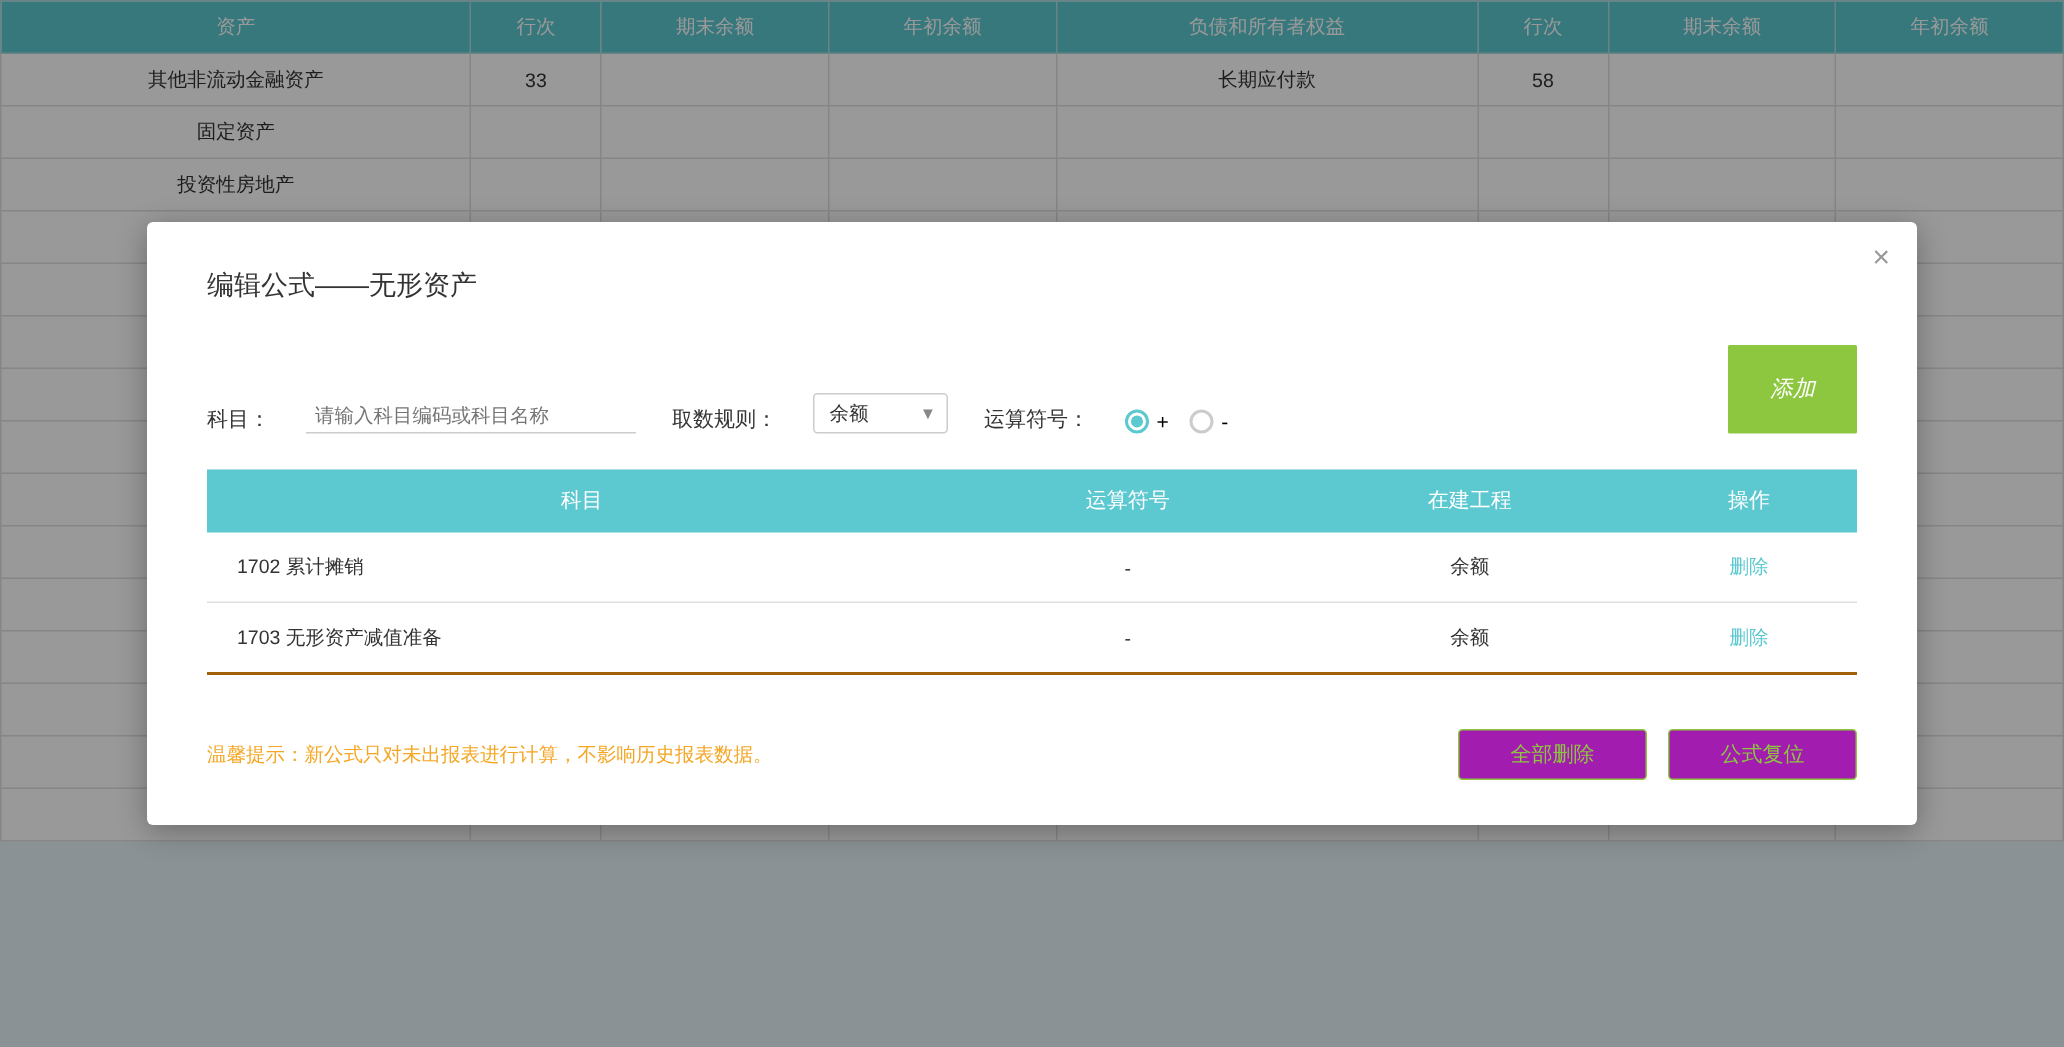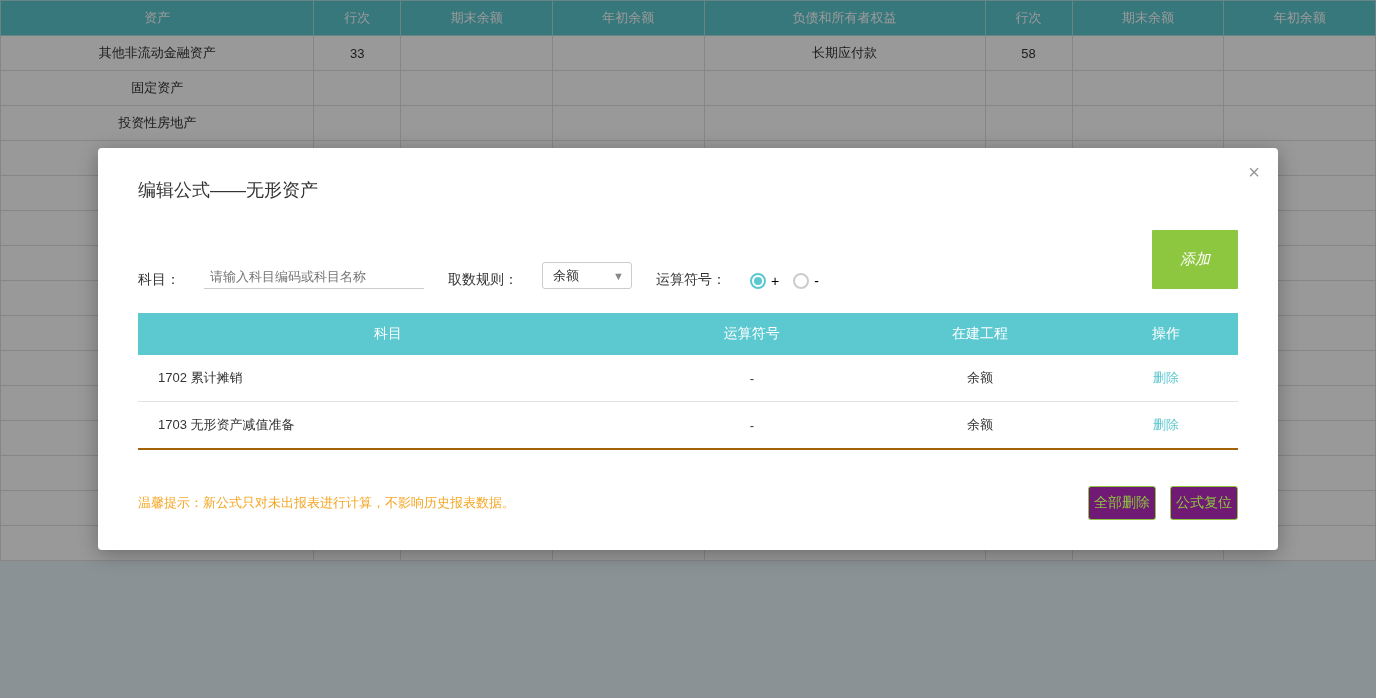--- a/index.html
+++ b/index.html
@@ -254,23 +254,23 @@
     }
 
     .footer-btns {
       display: flex;
       gap: 14px;
     }
 
     .outline-btn {
       border: 1px solid #8dc63f;
       color: #8dc63f;
-      background: #701a75;
+      background: #a21caf;
       border-radius: 3px;
-      padding: 7px 5px;
+      padding: 7px 34px;
       font-size: 14px;
       cursor: pointer;
     }
   </style>
 </head>
 <body>
 
 <div class="bg-table">
   <table>
     <thead>

